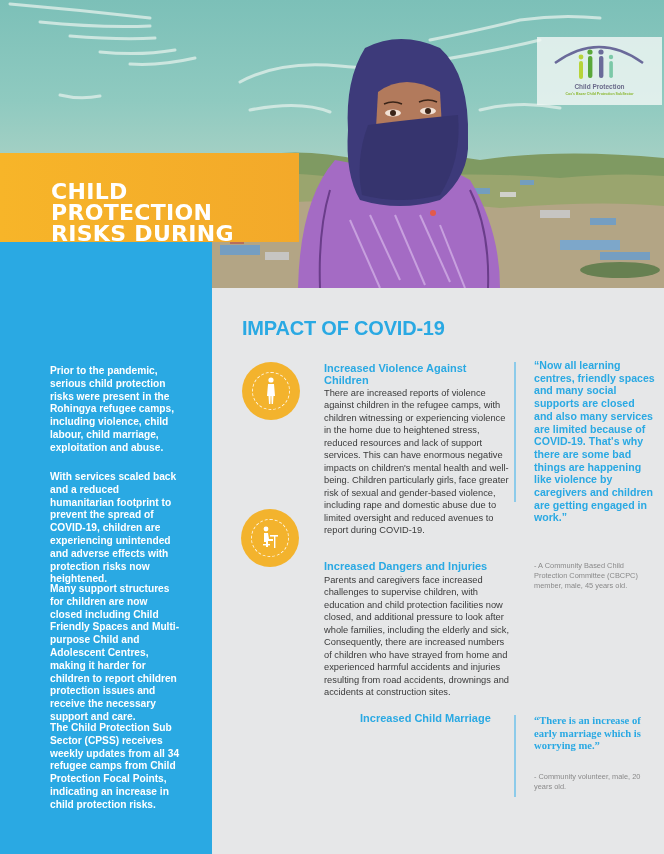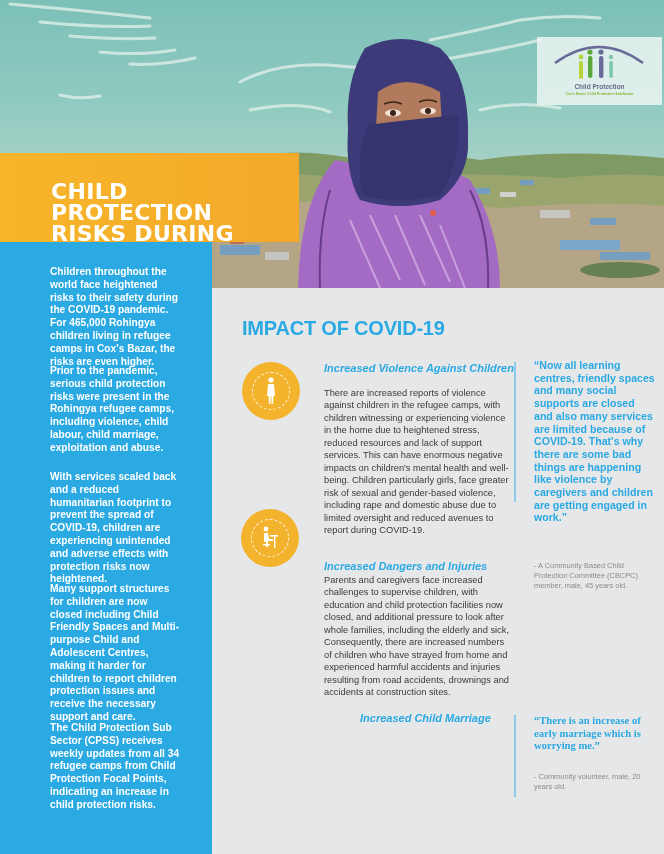--- a/index.html
+++ b/index.html
@@ -61,21 +61,21 @@
       background: #f3b32d;
     }
     .icon-circle .ring {
       position: absolute; left: 10px; top: 10px; width: 38px; height: 38px;
       border-radius: 50%; border: 1px dashed rgba(255,255,255,0.85);
     }
     .icon-circle svg { position: absolute; left: 0; top: 0; }
 
     .item-heading {
       position: absolute; left: 112px; width: 190px;
-      color: #2aa9e3; font-weight: bold; font-size: 11px; line-height: 11.5px; font-style: italic;
+      color: #2aa9e3; font-weight: bold; font-size: 11px; line-height: 11.5px;
     }
     .item-body {
       position: absolute; left: 112px; width: 188px;
       color: #3a3a3a; font-size: 9.3px; line-height: 12.45px;
     }
 
     .quote-bar { position: absolute; width: 2px; background: #8ccbea; }
     .quote-text {
       position: absolute; left: 322px; width: 122px;
       color: #2aa9e3; font-weight: bold; font-size: 10.6px; line-height: 12.7px;
@@ -165,21 +165,20 @@
     <div class="logo-text">Child Protection</div>
     <div class="logo-sub">Cox's Bazar Child Protection SubSector</div>
   </div>
 </div>
 
 <div class="title-banner">
   <h1 class="title-text">CHILD PROTECTION RISKS DURING COVID-19</h1>
 </div>
 
 <div class="sidebar">
-  <p style="top:24px;">Children throughout the world face heightened risks to their safety during the COVID-19 pandemic. For 465,000 Rohingya children living in refugee camps in Cox's Bazar, the risks are even higher.</p>
   <p style="top:123px;">Prior to the pandemic, serious child protection risks were present in the Rohingya refugee camps, including violence, child labour, child marriage, exploitation and abuse.</p>
   <p style="top:229px;">With services scaled back and a reduced humanitarian footprint to prevent the spread of COVID-19, children are experiencing unintended and adverse effects with protection risks now heightened.</p>
   <p style="top:341px;">Many support structures for children are now closed including Child Friendly Spaces and Multi-purpose Child and Adolescent Centres, making it harder for children to report children protection issues and receive the necessary support and care.</p>
   <p style="top:480px;">The Child Protection Sub Sector (CPSS) receives weekly updates from all 34 refugee camps from Child Protection Focal Points, indicating an increase in child protection risks.</p>
 </div>
 
 <div class="main">
   <h2 class="section-title">IMPACT OF COVID-19</h2>
 
   <div class="icon-circle" style="left:30px; top:74px;">

